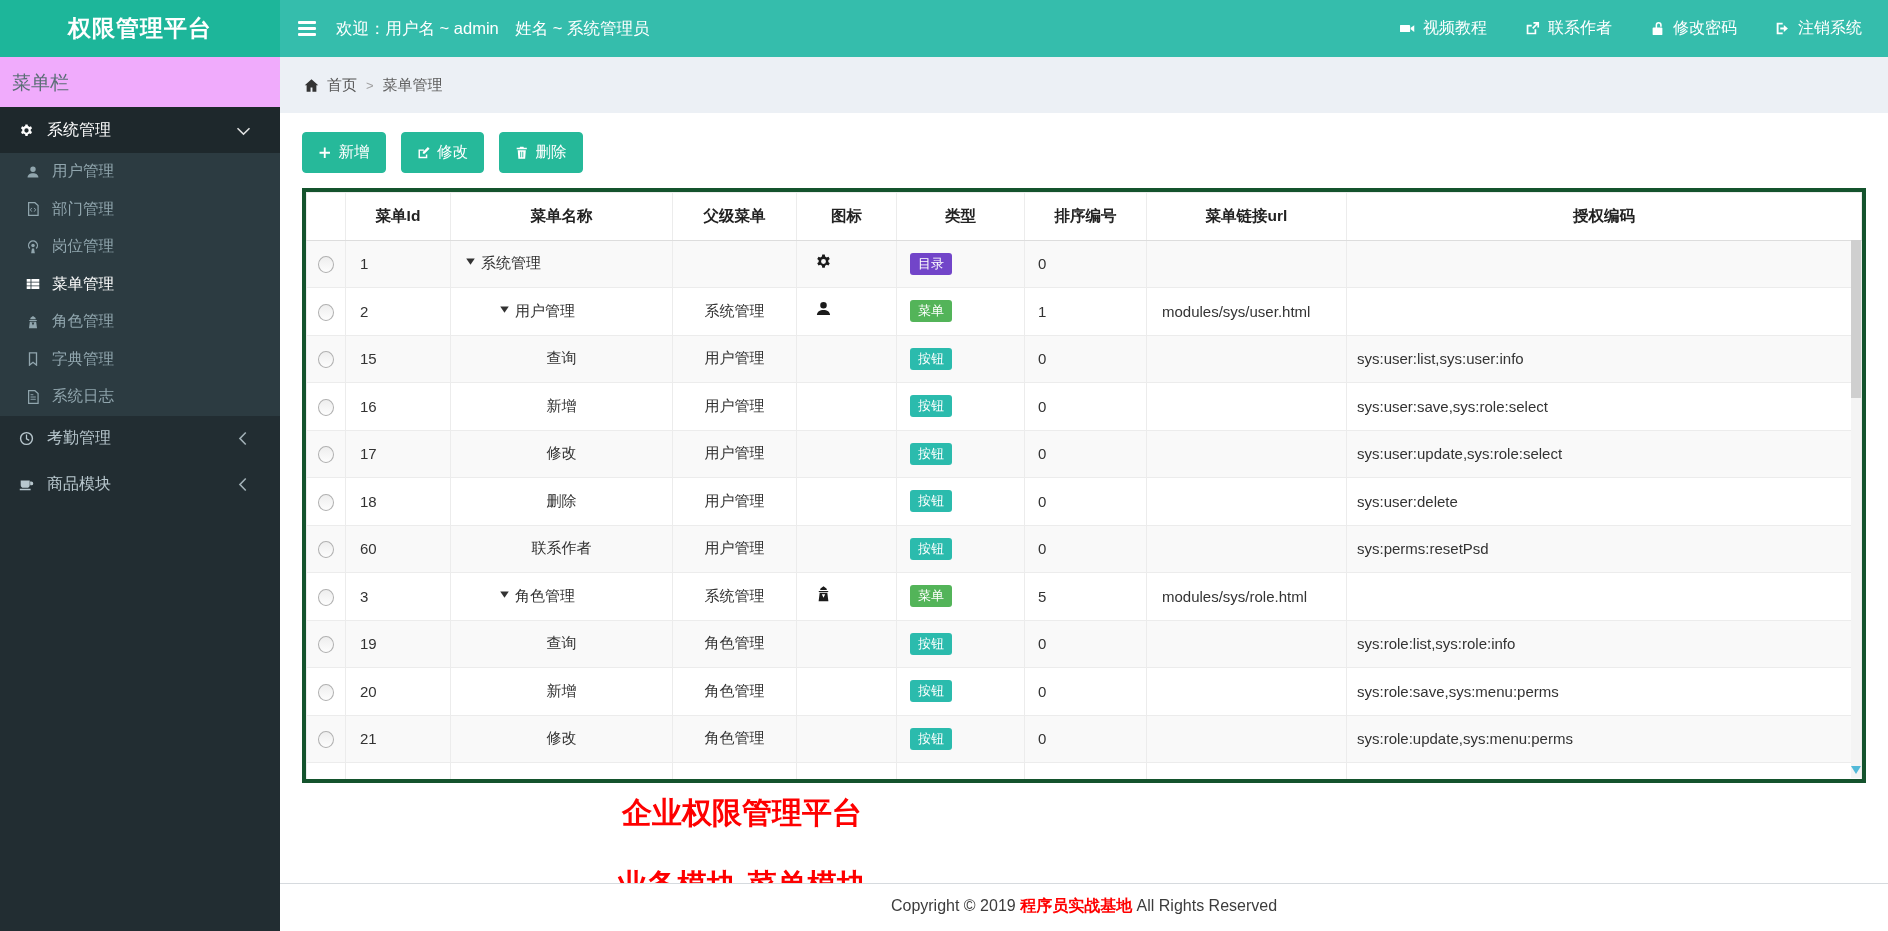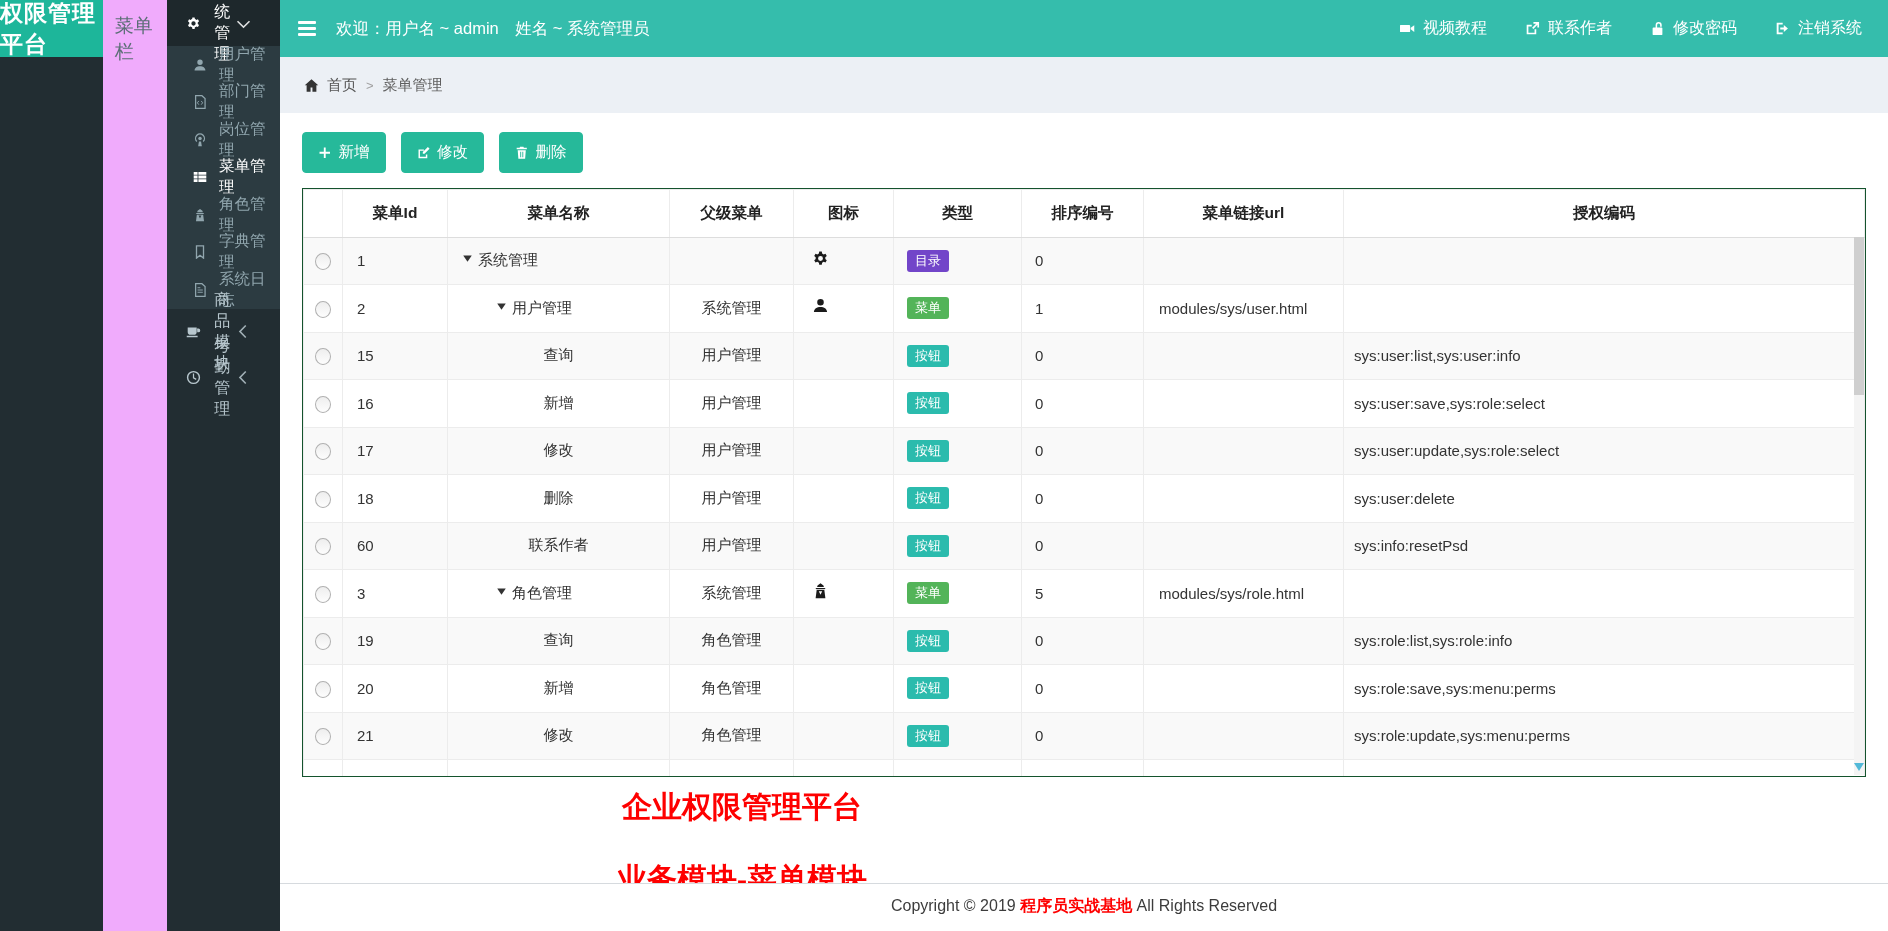--- a/index.html
+++ b/index.html
@@ -1,21 +1,21 @@
 <!DOCTYPE html>
 <html><head>
 <meta charset="utf-8">
 <style>
   * { margin:0; padding:0; box-sizing:border-box; }
   html,body { width:1888px; height:931px; overflow:hidden; }
   body { font-family:"Liberation Sans","DejaVu Sans",sans-serif; font-size:15px; color:#333; background:#fff; }
   .app { display:flex; width:1888px; height:931px; }
 
   
-  .sidebar { width:280px; min-width:280px; height:100%; background:#222d32; display:flex; flex-direction:row; }
+  .sidebar { width:280px; min-width:280px; height:100%; background:#222d32; display:flex; flex-direction:column; }
   .logo { height:57px; background:#1db69a; color:#fff; font-size:23px; font-weight:bold; display:flex; align-items:center; justify-content:center; letter-spacing:1px; }
   .menu-label { background:#f0abfc; color:#5b6e76; font-size:19px; padding:13px 12px 11px 12px; }
   .nav-group { display:flex; align-items:center; height:46px; padding:0 16px; color:#b8c7ce; font-size:16px; cursor:pointer; }
   .nav-group.active { background:#1e282c; color:#fff; }
   .nav-group .ic { width:20px; margin-right:11px; font-size:15px; display:inline-flex; justify-content:center; }
   .nav-group .grow { flex:1; }
   .chev { opacity:.85; font-size:12px; display:inline-flex; }
   .submenu { background:#2c3b41; }
   .sub-item { display:flex; align-items:center; height:37.5px; padding-left:24px; color:#91a6ae; font-size:15.5px; cursor:pointer; }
   .sub-item .ic { width:18px; margin-right:10px; font-size:14px; display:inline-flex; justify-content:center; }
@@ -36,21 +36,21 @@
   .breadcrumb { height:56px; background:#ecf0f5; display:flex; align-items:center; padding-left:24px; color:#5e5e5e; font-size:15px; gap:9px; }
   .breadcrumb .ic { color:#333; font-size:15px; display:inline-flex; }
   .breadcrumb .sep { color:#a0a0a0; font-size:13px; }
   .crumb-home { cursor:pointer; display:flex; align-items:center; gap:8px; color:#555; }
 
   .content { flex:1; padding:0 22px; background:#fff; overflow:hidden; }
   .toolbar { padding:19px 0 15px 0; display:flex; gap:15px; }
   .btn { background:#26b99a; color:#fff; border:1px solid #26b99a; border-radius:4px; font-size:15.5px; padding:9px 15px; display:inline-flex; align-items:center; gap:7px; cursor:pointer; font-family:inherit; }
   .btn .ic { font-size:13.5px; display:inline-flex; }
 
-  .table-wrap { position:relative; border:1px solid #14532d; }
+  .table-wrap { position:relative; border:4px solid #14532d; }
   table { width:100%; border-collapse:collapse; table-layout:fixed; }
   th, td { border:1px solid #ececec; height:47.5px; font-size:15px; overflow:hidden; white-space:nowrap; }
   thead th { font-weight:bold; text-align:center; font-size:15.5px; background:#fff; border-bottom:1px solid #ddd; color:#222; }
   tbody tr:nth-child(odd) { background:#f9f9f9; }
   tbody tr:nth-child(even) { background:#fff; }
   td.c-radio { text-align:center; }
   .radio { display:inline-block; width:16px; height:17px; border-radius:50%; border:1px solid #b0b0b0; background:linear-gradient(#eee,#fdfdfd); vertical-align:middle; cursor:pointer; }
   td.c-id { padding-left:14px; }
   td.c-name { padding-left:14px; }
   td.c-name .caret { font-size:11px; margin-right:5px; display:inline-flex; vertical-align:1px; }
@@ -161,38 +161,38 @@
                 <path d="M3 .8h7.2L13.8 4v11.2H3z" fill="none" stroke="currentColor" stroke-width="1.4"></path>
                 <path d="M5.2 5.4h3.2M5.2 8h6M5.2 10.6h6" fill="none" stroke="currentColor" stroke-width="1.1"></path>
               </svg>
             </span>
             <span>系统日志</span>
           </div>
         </div>
         <div class="nav-group">
           <span class="ic">
             <svg viewBox="0 0 16 16">
-              <path d="M1.8 3.6h9.6v4.8a3 3 0 0 1-3 3H4.8a3 3 0 0 1-3-3zM11.8 4.8h1.4a2 2 0 0 1 0 4h-1.2zM.8 12.6h11.6v1.6H.8z"></path>
-            </svg>
-          </span>
-          <span class="grow">商品模块</span>
+              <circle cx="8" cy="8" r="6.3" fill="none" stroke="currentColor" stroke-width="1.5"></circle>
+              <path d="M8 3.8v4.5L10.9 10" fill="none" stroke="currentColor" stroke-width="1.3"></path>
+            </svg>
+          </span>
+          <span class="grow">考勤管理</span>
           <span class="ic chev">
             <svg viewBox="0 0 16 16">
               <path d="M11 2.2L5.4 8 11 13.8 9.8 15 3 8l6.8-7z"></path>
             </svg>
           </span>
         </div>
         <div class="nav-group">
           <span class="ic">
             <svg viewBox="0 0 16 16">
-              <circle cx="8" cy="8" r="6.3" fill="none" stroke="currentColor" stroke-width="1.5"></circle>
-              <path d="M8 3.8v4.5L10.9 10" fill="none" stroke="currentColor" stroke-width="1.3"></path>
-            </svg>
-          </span>
-          <span class="grow">考勤管理</span>
+              <path d="M1.8 3.6h9.6v4.8a3 3 0 0 1-3 3H4.8a3 3 0 0 1-3-3zM11.8 4.8h1.4a2 2 0 0 1 0 4h-1.2zM.8 12.6h11.6v1.6H.8z"></path>
+            </svg>
+          </span>
+          <span class="grow">商品模块</span>
           <span class="ic chev">
             <svg viewBox="0 0 16 16">
               <path d="M11 2.2L5.4 8 11 13.8 9.8 15 3 8l6.8-7z"></path>
             </svg>
           </span>
         </div>
       </nav>
   </aside>
 
   <div class="main">
@@ -395,21 +395,21 @@
               </tr>
               <tr>
                 <td class="c-radio"><span class="radio"></span></td>
                 <td class="c-id">60</td>
                 <td class="c-name lv2"><span class="nm">联系作者</span></td>
                 <td class="c-parent">用户管理</td>
                 <td class="c-icon"></td>
                 <td class="c-type"><span class="badge" style="background: rgb(43, 187, 173);">按钮</span></td>
                 <td class="c-sort">0</td>
                 <td class="c-url"></td>
-                <td class="c-auth">sys:info:resetPsd</td>
+                <td class="c-auth">sys:perms:resetPsd</td>
               </tr>
               <tr>
                 <td class="c-radio"><span class="radio"></span></td>
                 <td class="c-id">3</td>
                 <td class="c-name lv1"><span class="ic caret">
                     <svg viewBox="0 0 16 16">
                       <path d="M1.8 3.8h12.4L8 12.6z"></path>
                     </svg>
                   </span><span class="nm">角色管理</span></td>
                 <td class="c-parent">系统管理</td>

